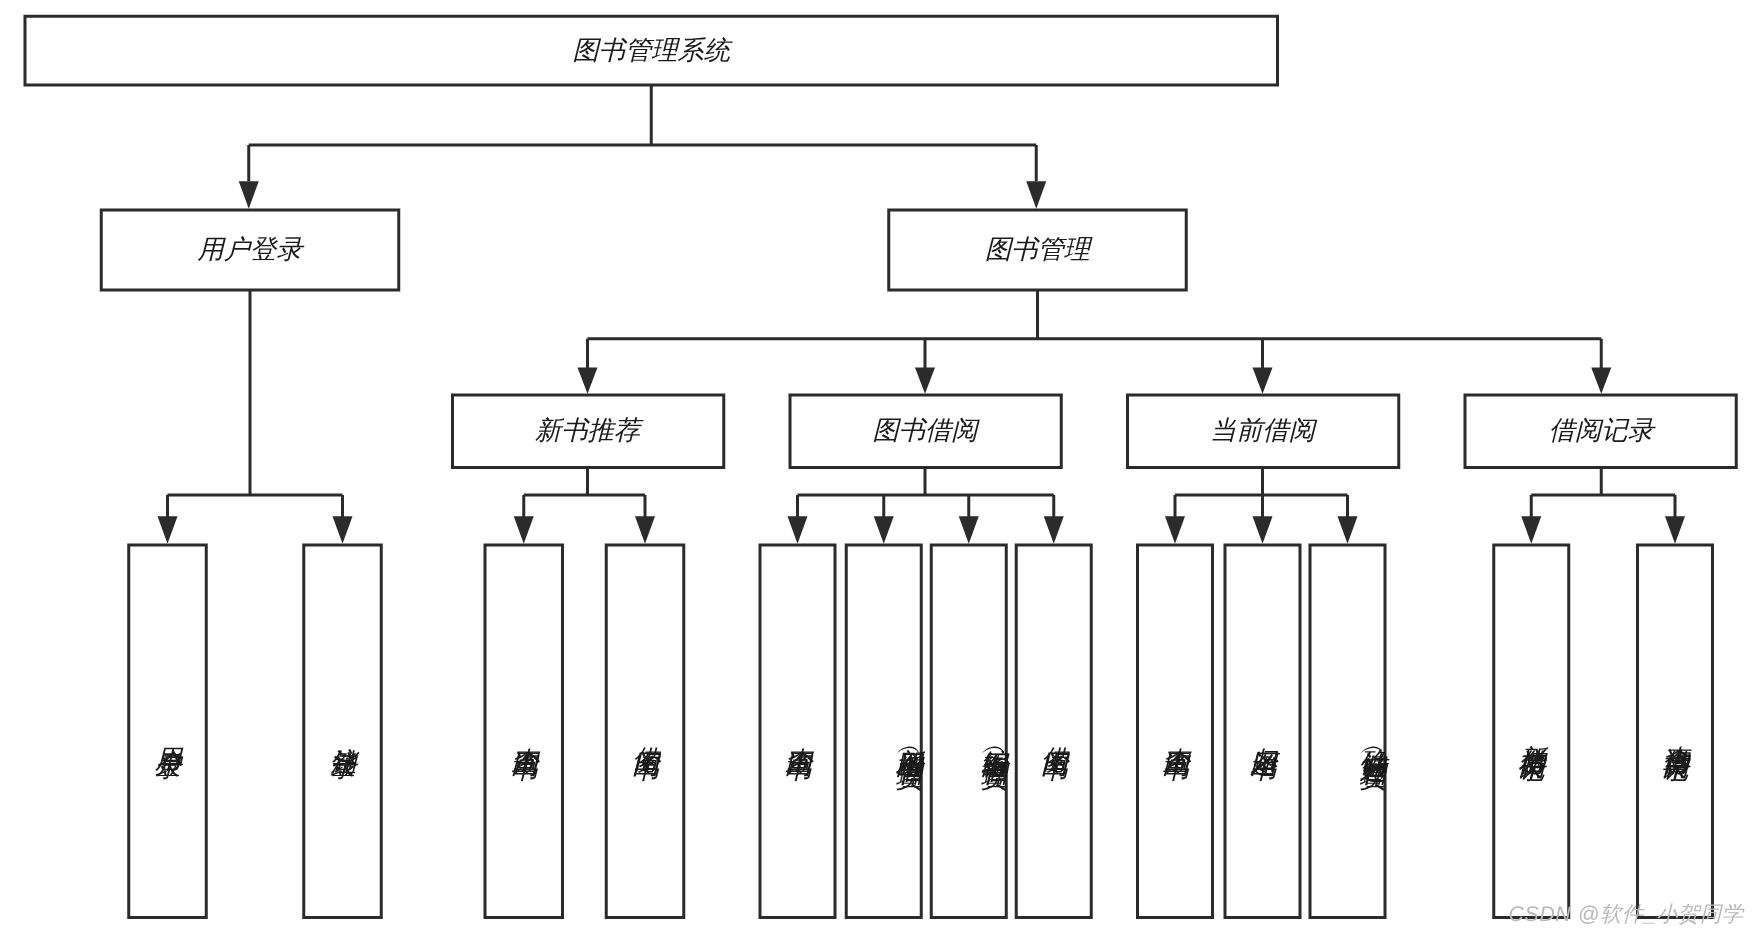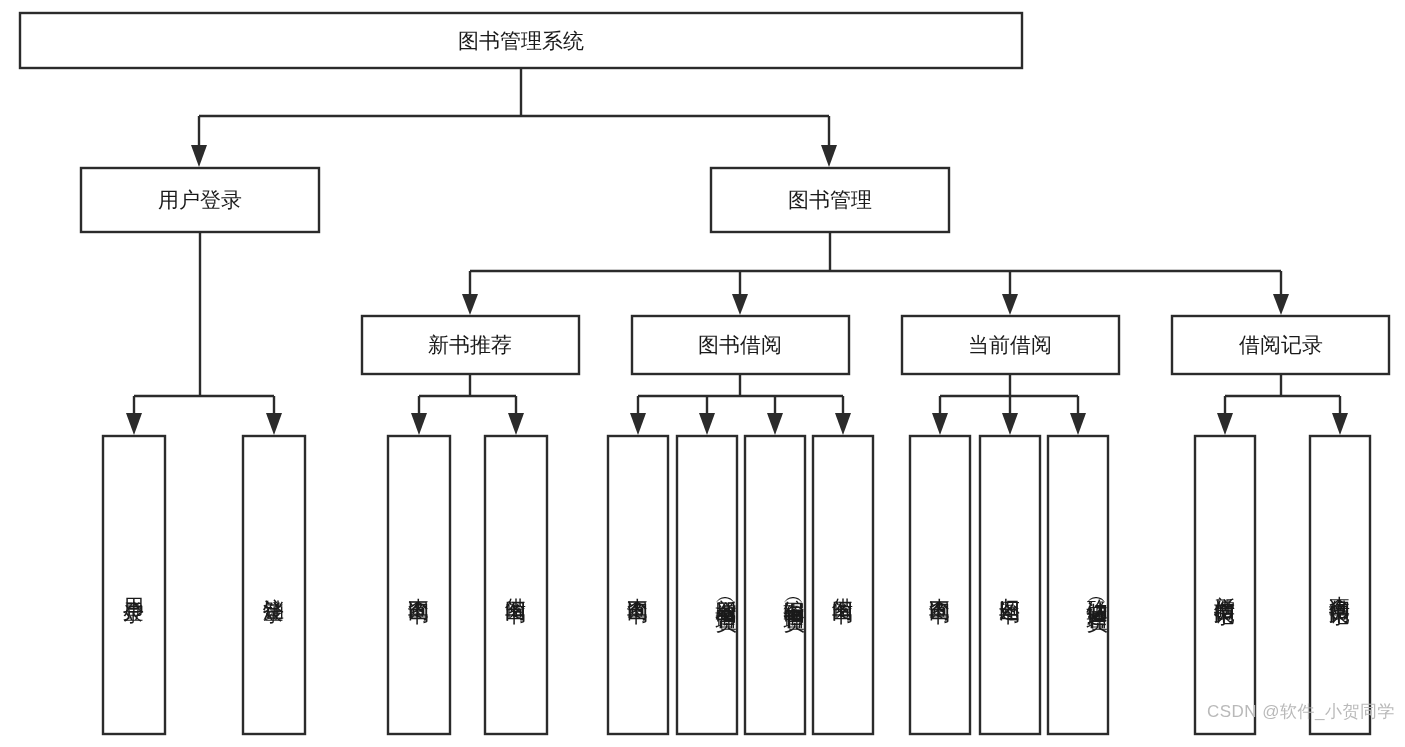--- a/index.html
+++ b/index.html
@@ -12,20 +12,21 @@
     height: 747px;
     font-family: "Liberation Sans", "DejaVu Sans", sans-serif;
     overflow: hidden;
     position: relative;
   }
   #diagram-root {
     position: relative;
     width: 1405px;
     height: 747px;
     background: #ffffff;
+    font-style: italic;
   }
   svg.canvas {
     position: absolute;
     top: 0;
     left: 0;
     width: 1405px;
     height: 747px;
   }
   .node-box {
     fill: #ffffff;
@@ -189,15 +190,15 @@
   <div class="node-label-v" style="left:608px; top:436px; width:60px; height:298px;">查询图书</div>
   <div class="node-label-v" style="left:677px; top:436px; width:60px; height:298px; align-items:flex-start; padding-top:12px; box-sizing:border-box;">新增图书（管理员）</div>
   <div class="node-label-v" style="left:745px; top:436px; width:60px; height:298px; align-items:flex-start; padding-top:12px; box-sizing:border-box;">编辑图书（管理员）</div>
   <div class="node-label-v" style="left:813px; top:436px; width:60px; height:298px;">借阅图书</div>
   <div class="node-label-v" style="left:910px; top:436px; width:60px; height:298px;">查询图书</div>
   <div class="node-label-v" style="left:980px; top:436px; width:60px; height:298px;">归还图书</div>
   <div class="node-label-v" style="left:1048px; top:436px; width:60px; height:298px; align-items:flex-start; padding-top:12px; box-sizing:border-box;">确认归还（管理员）</div>
   <div class="node-label-v" style="left:1195px; top:436px; width:60px; height:298px;">新增借阅记录</div>
   <div class="node-label-v" style="left:1310px; top:436px; width:60px; height:298px;">查询借阅记录</div>
 
-  <div class="watermark" style="right:10px; bottom:24px;">CSDN @软件_小贺同学</div>
+  <div class="watermark" style="right:10px; bottom:4px;">CSDN @软件_小贺同学</div>
 
 </div>
 
 </body></html>

